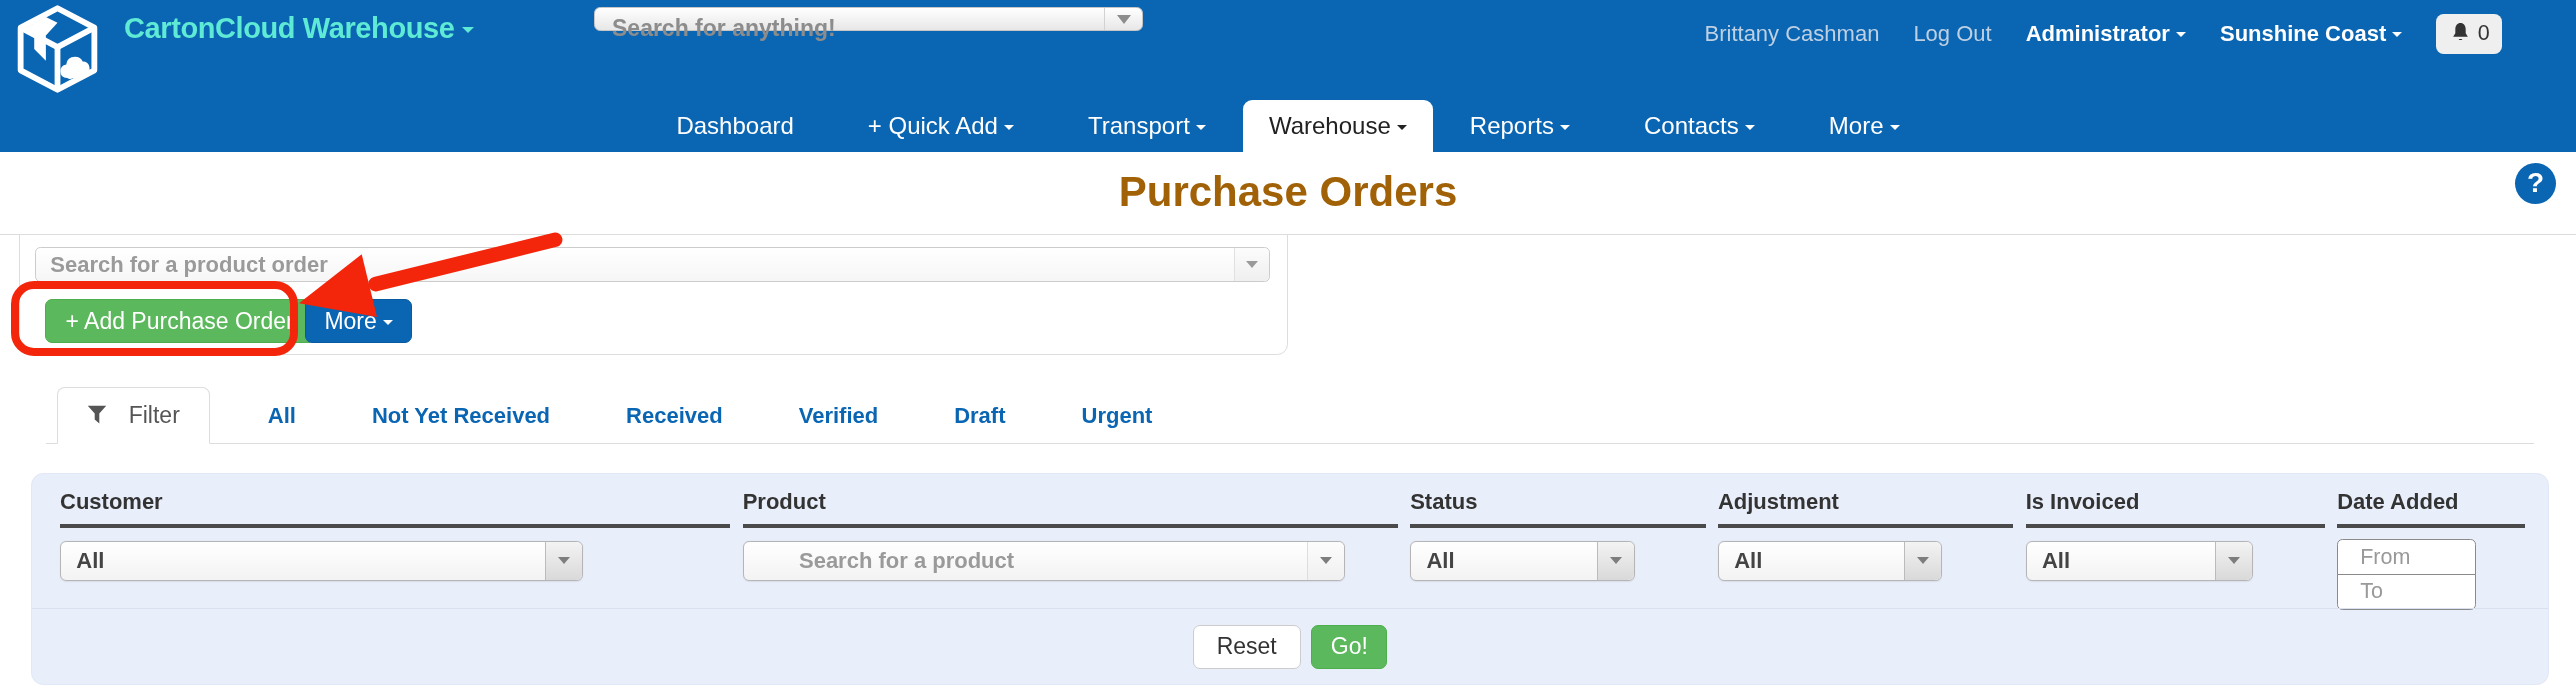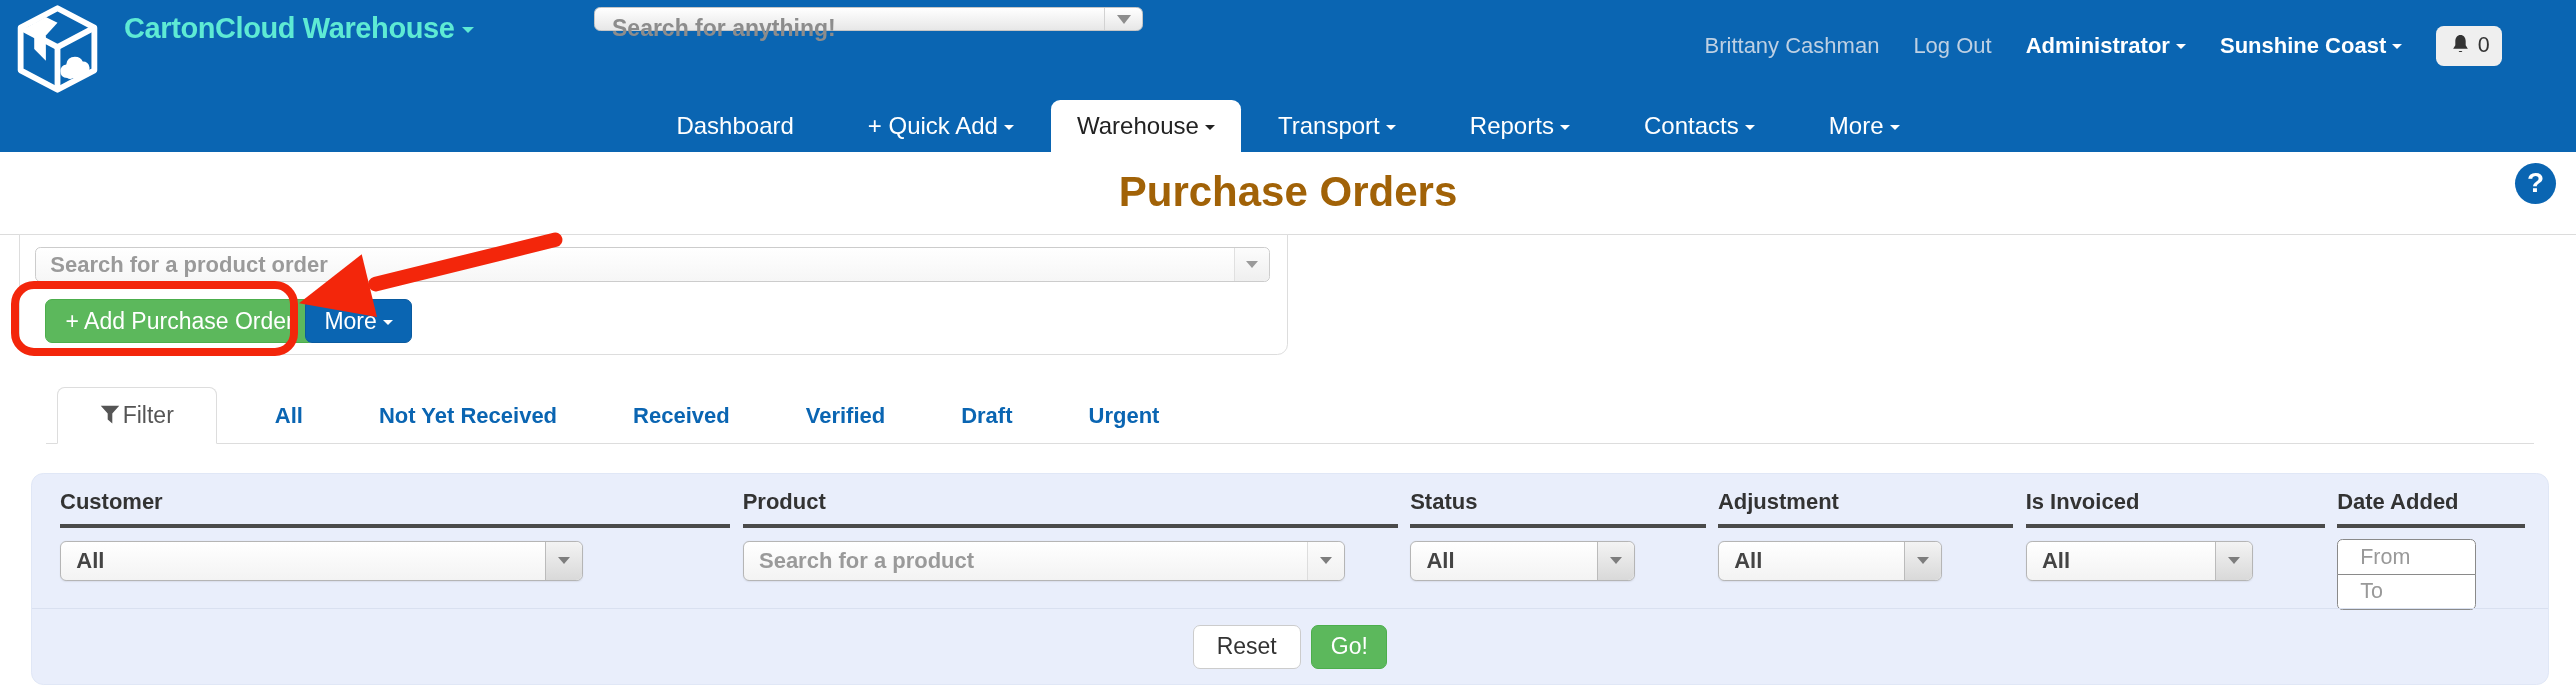--- a/index.html
+++ b/index.html
@@ -14,21 +14,21 @@
   .caret { display:inline-block; width:0; height:0; border:6.1px solid transparent; border-top-color:currentColor; margin-left:7.7px; vertical-align:middle; margin-top:4.6px; }
   .caret.sm { border-width:5.4px; margin-left:6.1px; }
 
   .global-search { position:absolute; left:594px; top:7px; width:549px; height:24px;
      background:linear-gradient(#ffffff,#e7e7e7); border:0.8px solid #c6c6c6; border-radius:6.1px; }
   .global-search .ph { position:absolute; left:17px; top:0; line-height:40px; font-size:23px; font-weight:bold; color:#8c8c8c; }
   .combo-arrow { position:absolute; right:0; top:0; bottom:0; width:38px; border-left:0.8px solid #d2d2d2; border-radius:0 6.1px 6.1px 0;
      display:flex; align-items:center; justify-content:center; }
   .tri-down { width:0; height:0; border-left:7px solid transparent; border-right:7px solid transparent; border-top:9.2px solid #8d8d8d; }
 
-  .topbar-right { position:absolute; right:74px; top:12px; height:67px; display:flex; align-items:center; gap:34px;justify-content:space-between; }
+  .topbar-right { position:absolute; right:74px; top:0; height:67px; display:flex; align-items:center; gap:34px;justify-content:space-between; }
   .tb-muted { color:#bed0e3; font-size:22px; }
   .tb-strong { color:#ffffff; font-size:22px; font-weight:bold; }
   .bell-btn { background:#efefef; border:none; border-radius:7.7px; height:40px; padding:0 12.3px; display:flex; align-items:center; gap:6.1px; cursor:pointer; }
   .bell-btn svg { display:block; }
   .bell-count { font-size:21.5px; color:#333; }
 
   
   .main-nav { position:absolute; left:0; bottom:0; width:100%; display:flex; justify-content:center; align-items:flex-end; }
   .nav-item { color:#fff; font-size:24px; line-height:52px; padding:0 37px; white-space:nowrap; cursor:pointer; }
   .nav-item.active { background:#fff; color:#222; border-radius:9.2px 9.2px 0 0; padding:0 26px; }
@@ -55,41 +55,41 @@
 
   
   .annotation-ring { position:absolute; left:10.7px; top:281px; width:287px; height:75px; border:8.4px solid #f3260b;
      border-radius:23px; z-index:20; pointer-events:none; }
   .annotation-arrow { position:absolute; left:268px; top:213px; z-index:21; pointer-events:none; }
 
   
   .tabs { position:absolute; left:46px; top:387px; width:2488px; height:57px; border-bottom:0.8px solid #ddd;
      display:flex; align-items:flex-end; }
   .tab-filter { height:57px; margin-left:10.7px; margin-bottom:-0.8px; background:#fff; border:0.8px solid #ddd; border-bottom:0.8px solid #fff;
-     border-radius:7.7px 7.7px 0 0; display:flex; align-items:center; gap:3px; padding:0 42px; cursor:pointer; }
+     border-radius:7.7px 7.7px 0 0; display:flex; align-items:center; gap:22px; padding:0 29px; cursor:pointer; }
   .tab-filter span { font-size:23px; color:#555; }
   .tab-link { padding:0 38px; line-height:55px; color:#0a65b2; font-weight:bold; font-size:22px; text-decoration:none; cursor:pointer; }
   .tab-link:first-of-type { margin-left:20px; }
 
   
   .filter-panel { position:absolute; left:31px; top:473px; width:2518px; height:212px; background:#e9eefb;
      border:0.8px solid #e0e7f6; border-radius:12.3px; }
   .filter-grid { display:grid; grid-template-columns:885fr 865fr 390fr 390fr 395fr 248fr; column-gap:12.3px; padding:15.3px 23px 0 28px; }
   .flabel { font-size:22px; font-weight:bold; color:#333; padding-bottom:9.2px; border-bottom:4.6px solid #4a4a4a; white-space:nowrap; }
   .fctrl { margin-top:12.3px; }
 
   .sel { position:relative; height:40px; background:linear-gradient(#ffffff,#f3f3f3); border:0.8px solid #b5b5b5; border-radius:6.1px;
      box-shadow:0 0.8px 1.5px rgba(0,0,0,0.07); cursor:pointer; }
   .sel .val { line-height:38px; padding-left:15.3px; font-size:22px; color:#444; font-weight:bold; }
   .sel.is-placeholder .val { color:#9a9a9a; }
   .sel .combo-arrow { width:37px; border-left:0.8px solid #bbb; background:linear-gradient(#f3f3f3,#d9d9d9); border-radius:0 6.1px 6.1px 0; }
   .sel .tri-down { border-left-width:6.1px; border-right-width:6.1px; border-top-width:7.7px; border-top-color:#7d7d7d; }
   .sel.no-grad-arrow .combo-arrow { background:linear-gradient(#fcfcfc,#f0f0f0); border-left-color:#ddd; }
 
-  .w78 { width:78%; } .w92 { width:92%; } .w76 { width:76%; }
+  .w78 { width:78%; } .w92 { width:92%;padding-left:40px; } .w76 { width:76%; }
 
   .date-input { display:block; width:74%; height:36px; background:#fff; border:1.5px solid #8a8a8a; font-size:21.5px; color:#777;
      padding-left:22px; outline:none; }
   .date-input::placeholder { color:#999; opacity:1; }
   .date-input.from { border-radius:5.4px 5.4px 0 0; }
   .date-input.to { border-radius:0 0 5.4px 5.4px; margin-top:-1.5px; }
 
   .filter-footer { position:absolute; left:0; right:0; top:134px; height:76px; border-top:0.8px solid #d9e0f0;
      display:flex; align-items:center; justify-content:center; gap:10.7px; }
   .btn-reset { height:44px; padding:0 23px; background:#fff; border:0.8px solid #ccc; border-radius:7px; font-size:23px; color:#333; cursor:pointer; }
@@ -133,22 +133,22 @@
           <path fill="#333" d="M12 2 C8.7 2 6.5 4.8 6.5 8.6 L6.5 13 L4.2 16.8 L19.8 16.8 L17.5 13 L17.5 8.6 C17.5 4.8 15.3 2 12 2 Z"></path>
           <path fill="#333" d="M10 19 a2.2 2.2 0 0 0 4 0 Z"></path>
         </svg>
         <span class="bell-count">0</span>
       </button>
     </div>
 
     <nav class="main-nav">
       <a class="nav-item">Dashboard</a>
       <a class="nav-item"><span>+ Quick Add</span><span class="caret sm"></span></a>
+      <a class="nav-item"><span>Transport</span><span class="caret sm"></span></a>
       <a class="nav-item active"><span>Warehouse</span><span class="caret sm"></span></a>
-      <a class="nav-item"><span>Transport</span><span class="caret sm"></span></a>
       <a class="nav-item"><span>Reports</span><span class="caret sm"></span></a>
       <a class="nav-item"><span>Contacts</span><span class="caret sm"></span></a>
       <a class="nav-item"><span>More</span><span class="caret sm"></span></a>
     </nav>
   </header>
 
   <div class="page-head">
     <h1 class="page-title">Purchase Orders</h1>
     <div class="help-btn">?</div>
   </div>

